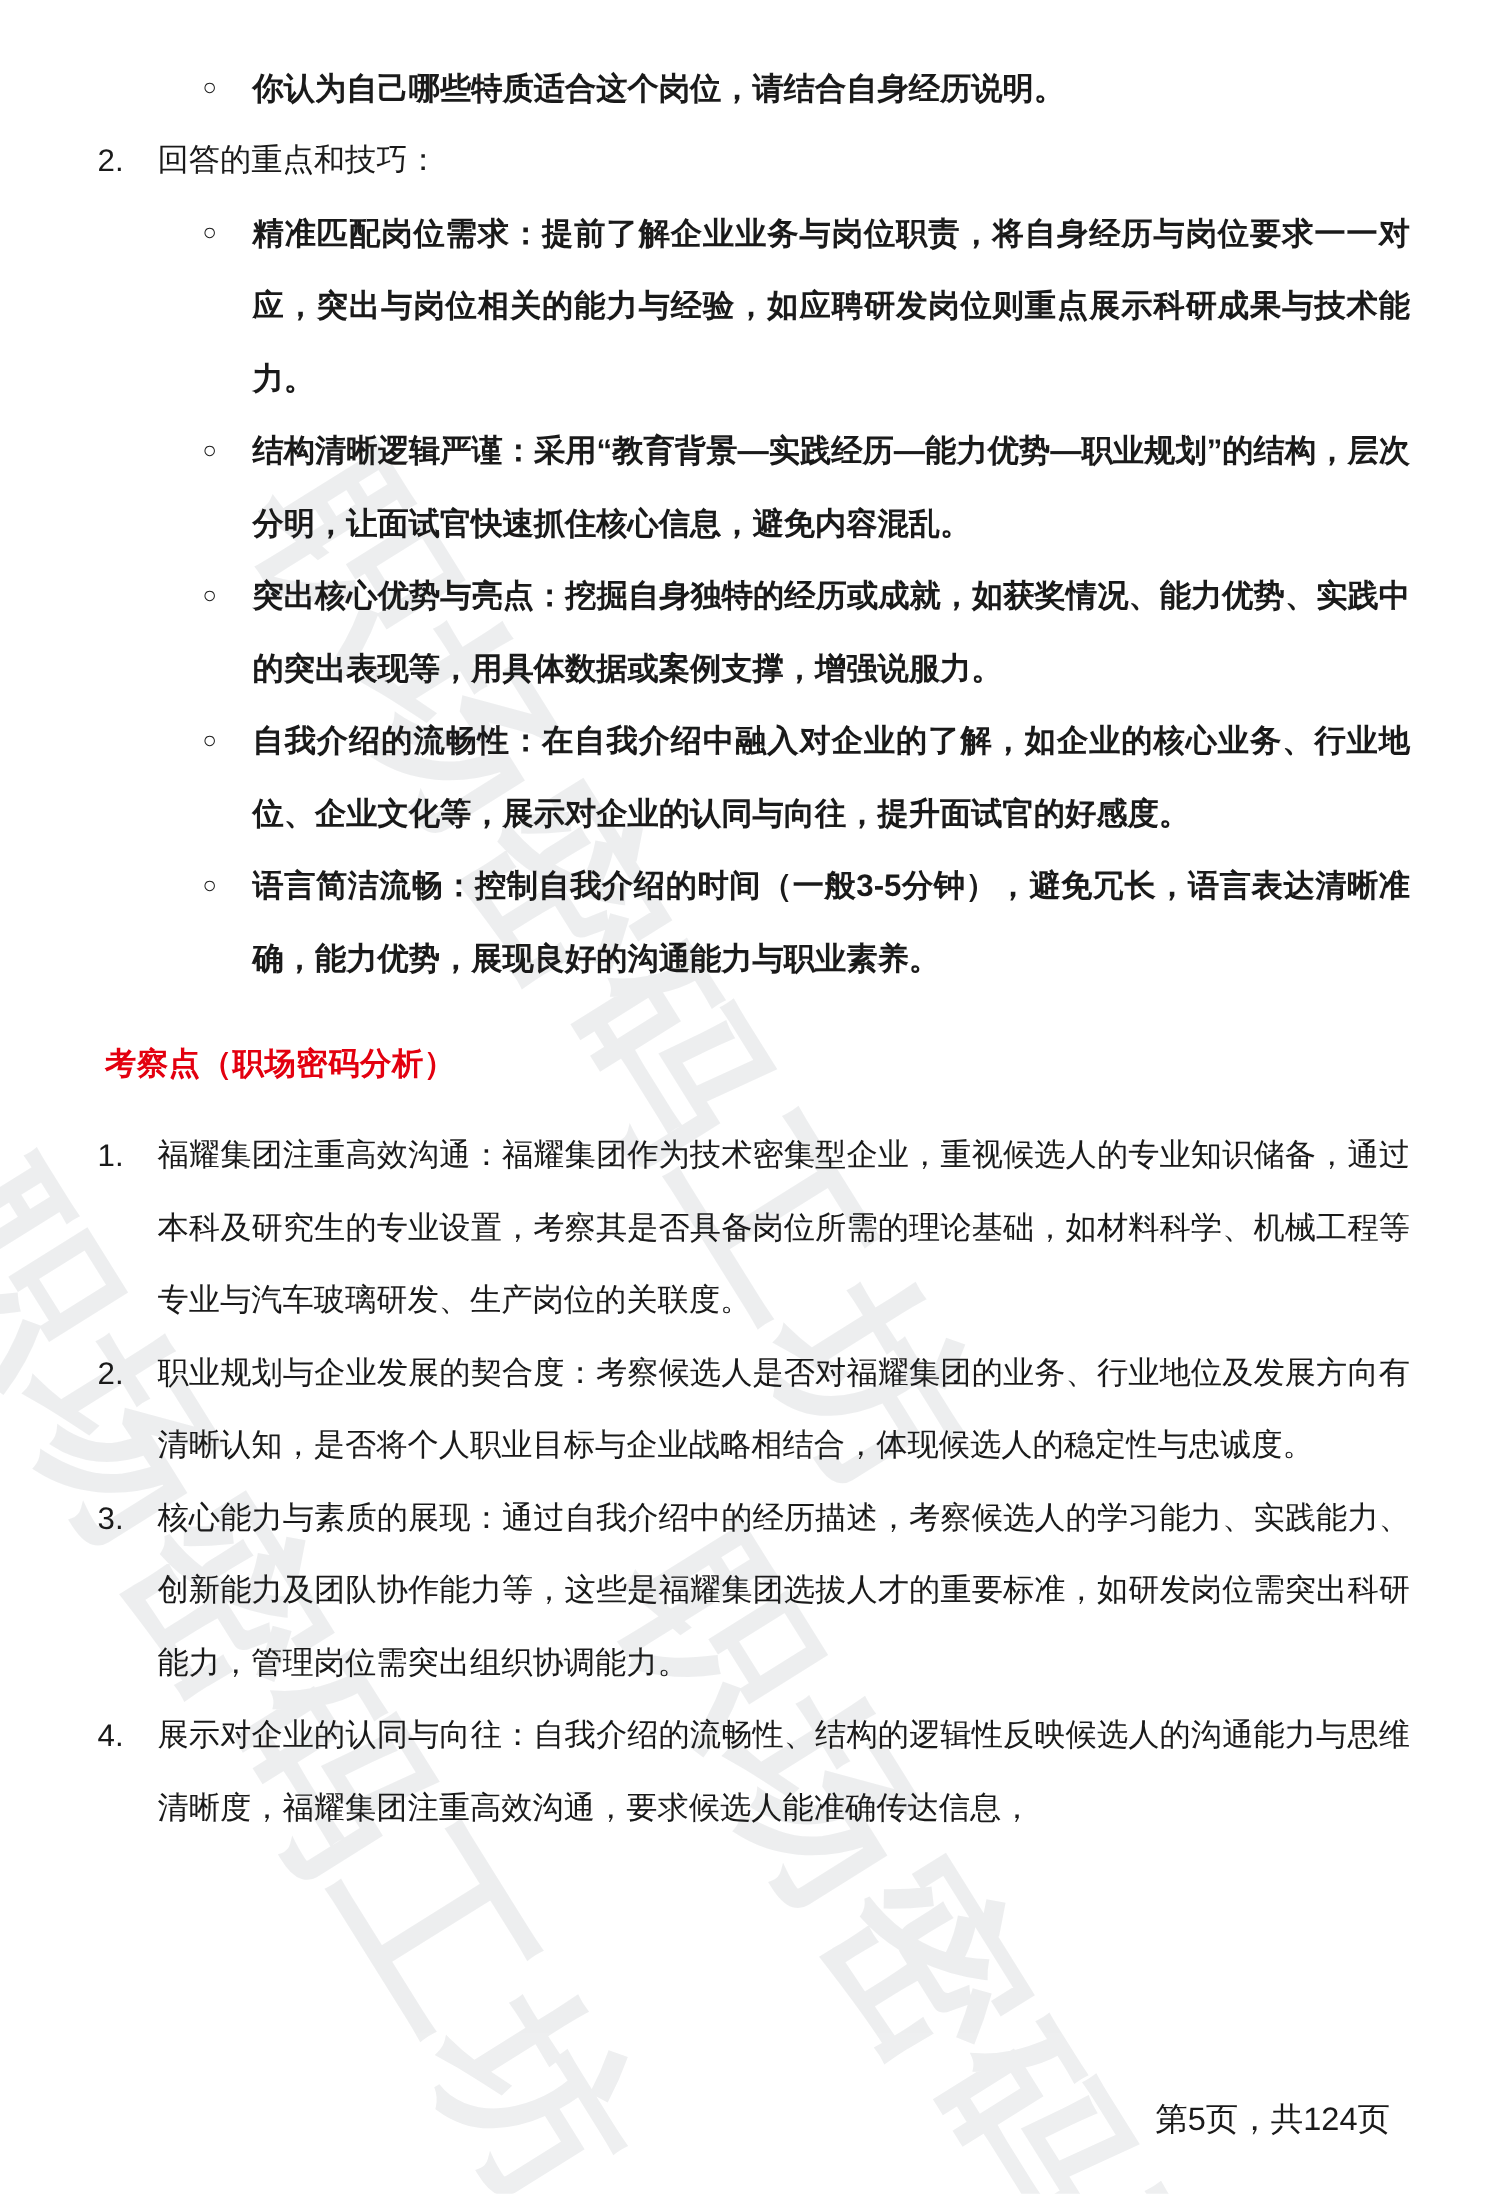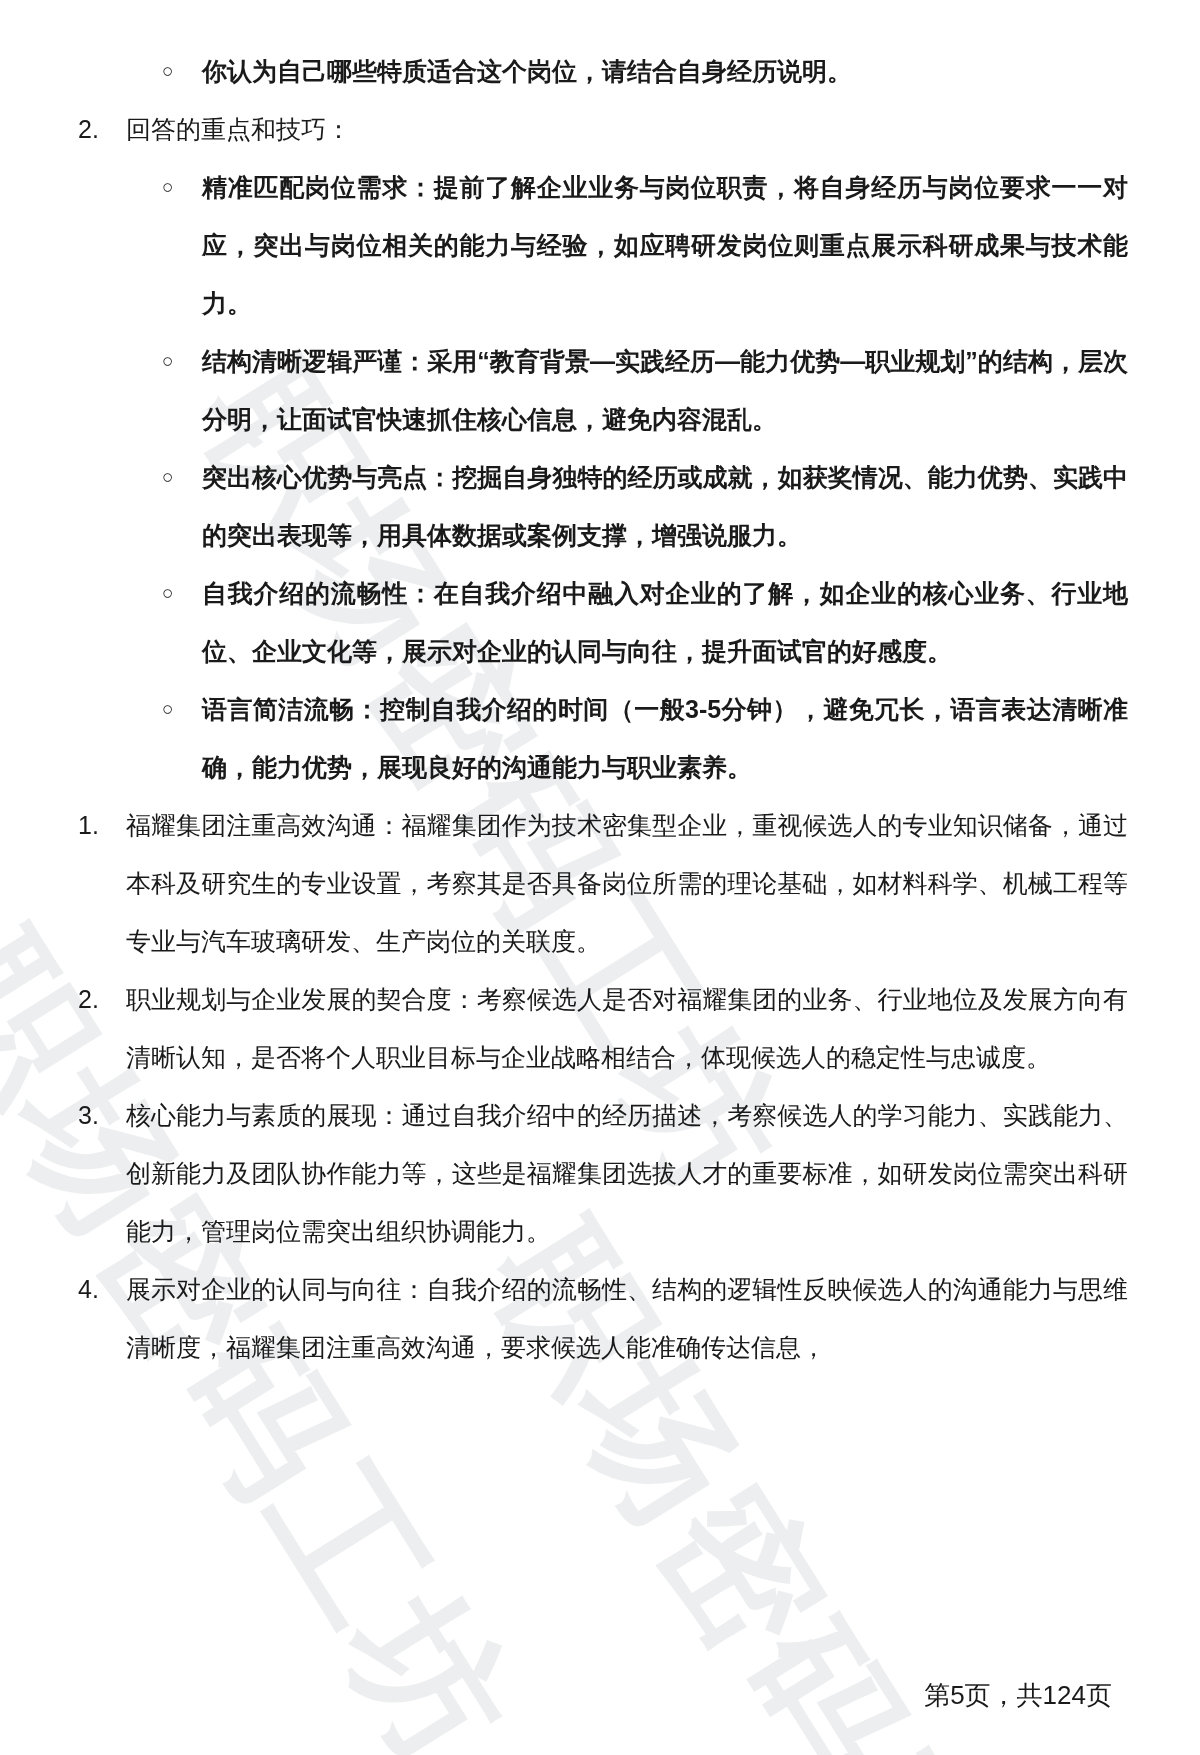--- a/index.html
+++ b/index.html
@@ -81,20 +81,21 @@
     width: 44px;
     text-align: left;
     font-size: 25px;
     line-height: 58px;
     color: #1a1a1a;
   }
   .ol1-item > .body {
     display: block;
     text-align: justify;
     text-justify: inter-ideograph;
+    font-family: Liberation Serif, serif;
   }
 
   
   .ol2-item {
     position: relative;
     padding-left: 48px;
     margin-left: 82px;
     font-size: 25px;
     line-height: 58px;
   }
@@ -176,20 +177,21 @@
     <div class="ol2-item">
       <span class="marker">○</span>
       <span class="body">自我介绍的流畅性：在自我介绍中融入对企业的了解，如企业的核心业务、行业地位、企业文化等，展示对企业的认同与向往，提升面试官的好感度。</span>
     </div>
 
     <div class="ol2-item">
       <span class="marker">○</span>
       <span class="body">语言简洁流畅：控制自我介绍的时间（一般3-5分钟），避免冗长，语言表达清晰准确，能力优势，展现良好的沟通能力与职业素养。</span>
     </div>
 
+    <div class="section-heading">考察点（职场密码分析）</div>
 
     <div class="ol1-item">
       <span class="marker">1.</span>
       <span class="body">福耀集团注重高效沟通：福耀集团作为技术密集型企业，重视候选人的专业知识储备，通过本科及研究生的专业设置，考察其是否具备岗位所需的理论基础，如材料科学、机械工程等专业与汽车玻璃研发、生产岗位的关联度。</span>
     </div>
 
     <div class="ol1-item">
       <span class="marker">2.</span>
       <span class="body">职业规划与企业发展的契合度：考察候选人是否对福耀集团的业务、行业地位及发展方向有清晰认知，是否将个人职业目标与企业战略相结合，体现候选人的稳定性与忠诚度。</span>
     </div>

